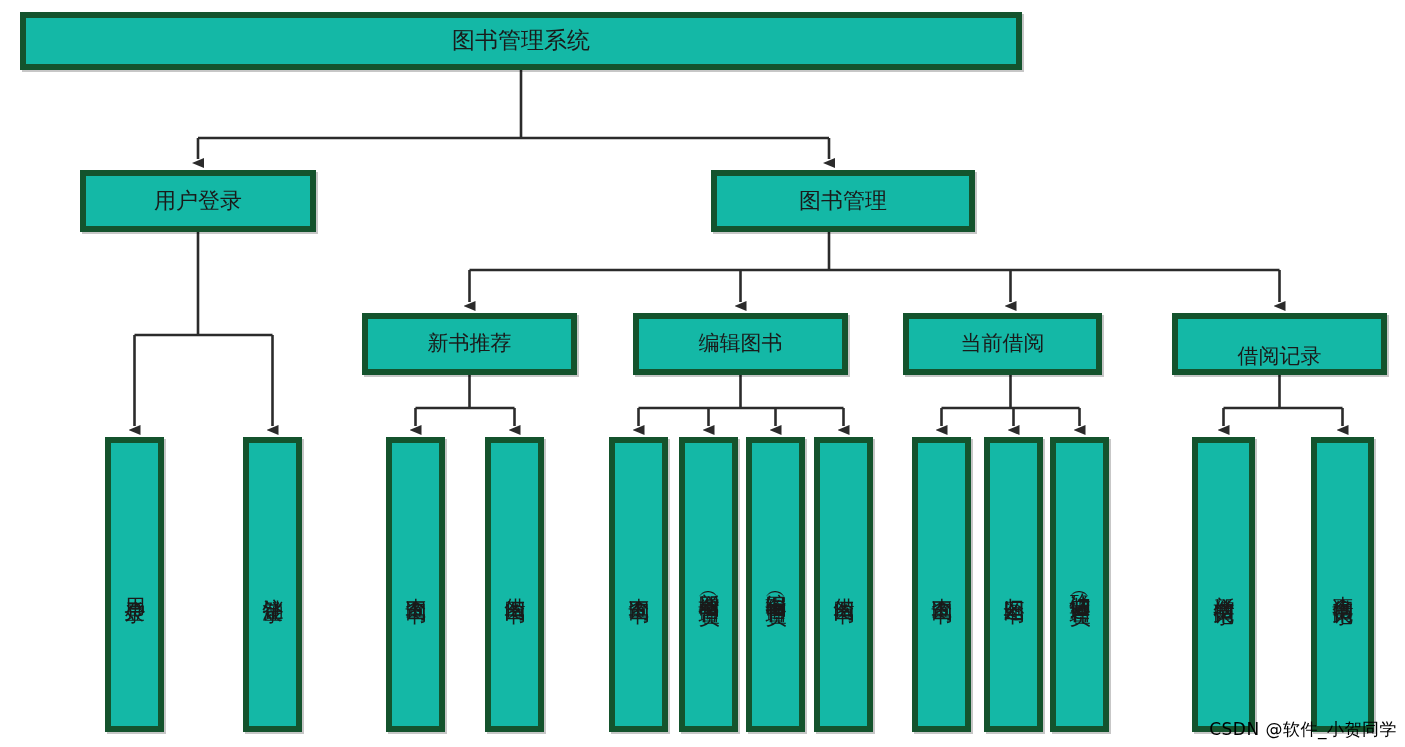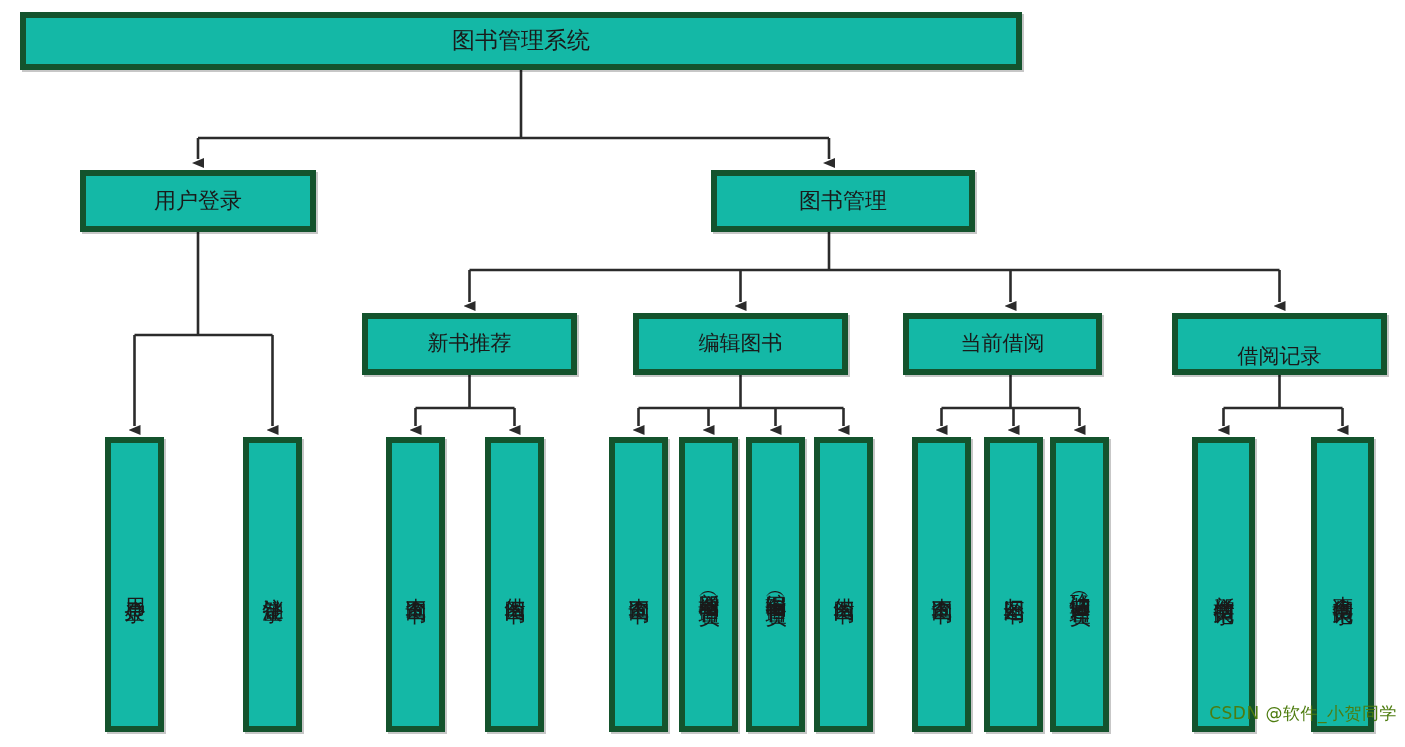--- a/index.html
+++ b/index.html
@@ -52,23 +52,23 @@
     font-size: 21px;
     writing-mode: vertical-rl;
     text-orientation: upright;
     letter-spacing: 2px;
     line-height: 1;
     white-space: nowrap;
   }
   #watermark {
     position: absolute;
     right: 8px;
-    bottom: 22px;
+    bottom: 6px;
     font-size: 17px;
-    color: #4d7c0f;
+    color: #000000;
     letter-spacing: 0.5px;
     white-space: nowrap;
     pointer-events: none;
   }
 </style>
 </head>
 <body>
 
 <div id="diagram-root">
 

